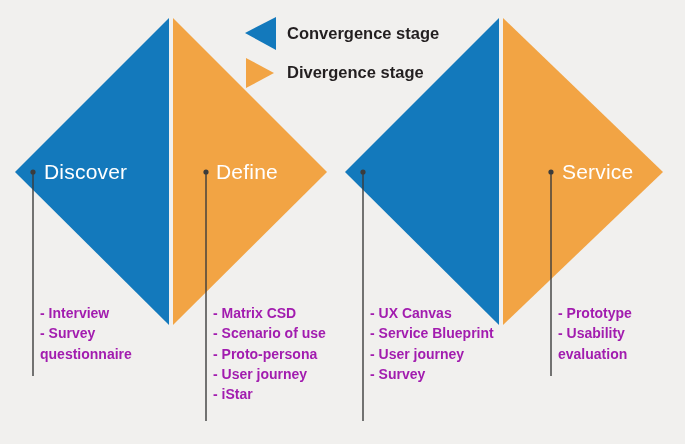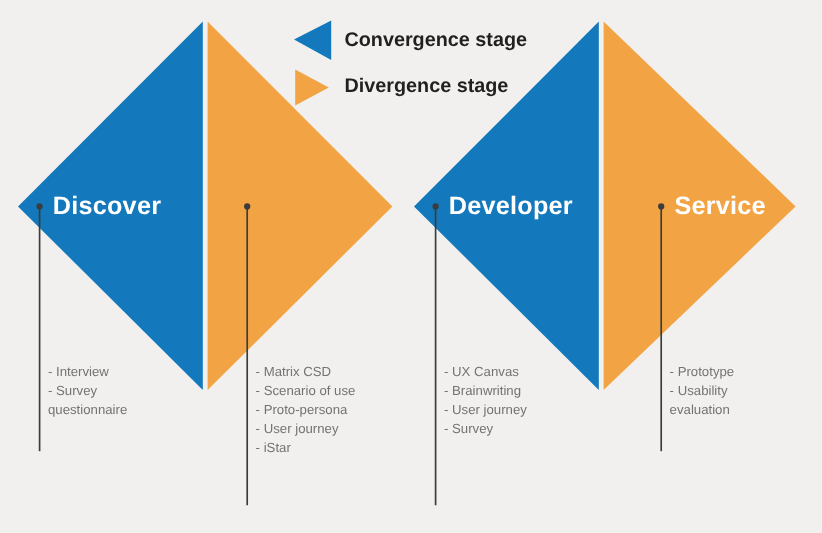--- a/index.html
+++ b/index.html
@@ -23,41 +23,41 @@
   svg.layer {
     position: absolute;
     left: 0; top: 0;
     width: 685px;
     height: 444px;
     overflow: visible;
   }
   .stage-label {
     position: absolute;
     color: #ffffff;
-    font-weight: bold;
+    font-weight: normal;
     font-size: 21px;
     letter-spacing: 0.2px;
     white-space: nowrap;
     line-height: 1;
     font-family: "Liberation Sans", sans-serif;
   }
   .legend-label {
     position: absolute;
     color: #231f20;
     font-weight: bold;
     font-size: 16.5px;
     white-space: nowrap;
     line-height: 1;
     font-family: "Liberation Sans", sans-serif;
   }
   .item-list {
     position: absolute;
-    color: #737373;
-    font-weight: normal;
-    font-size: 11px;
+    color: #a21caf;
+    font-weight: bold;
+    font-size: 14px;
     line-height: 1.45;
     font-family: "Liberation Sans", sans-serif;
   }
   .item-list .item {
     white-space: pre-wrap;
   }
 </style>
 </head>
 <body>
 
@@ -91,38 +91,38 @@
     <g>
       <circle cx="551" cy="172" r="2.6" fill="#3c3c3c"></circle>
       <line x1="551" y1="172" x2="551" y2="376" stroke="#3c3c3c" stroke-width="1.4"></line>
     </g>
   </svg>
 
   <div class="legend-label" style="left:287px; top:25px;">Convergence stage</div>
   <div class="legend-label" style="left:287px; top:64px;text-align:center;">Divergence stage</div>
 
   <div class="stage-label" style="left:44px; top:161px;">Discover</div>
-  <div class="stage-label" style="left:374px; top:161px;">Developer</div>
+  <div class="stage-label" style="left:216px; top:161px;">Define</div>
   <div class="stage-label" style="left:562px; top:161px;">Service</div>
 
   <div class="item-list" style="left:40px; top:303px; width:150px;">
       <div class="item">- Interview</div>
       <div class="item">- Survey
 questionnaire</div>
     </div>
   <div class="item-list" style="left:213px; top:303px; width:150px;">
       <div class="item">- Matrix CSD</div>
       <div class="item">- Scenario of use</div>
       <div class="item">- Proto-persona</div>
       <div class="item">- User journey</div>
       <div class="item">- iStar</div>
     </div>
   <div class="item-list" style="left:370px; top:303px; width:180px;">
       <div class="item">- UX Canvas</div>
-      <div class="item">- Brainwriting</div>
+      <div class="item">- Service Blueprint</div>
       <div class="item">- User journey</div>
       <div class="item">- Survey</div>
     </div>
   <div class="item-list" style="left:558px; top:303px; width:130px;">
       <div class="item">- Prototype</div>
       <div class="item">- Usability
 evaluation</div>
     </div>
 
 </div>

